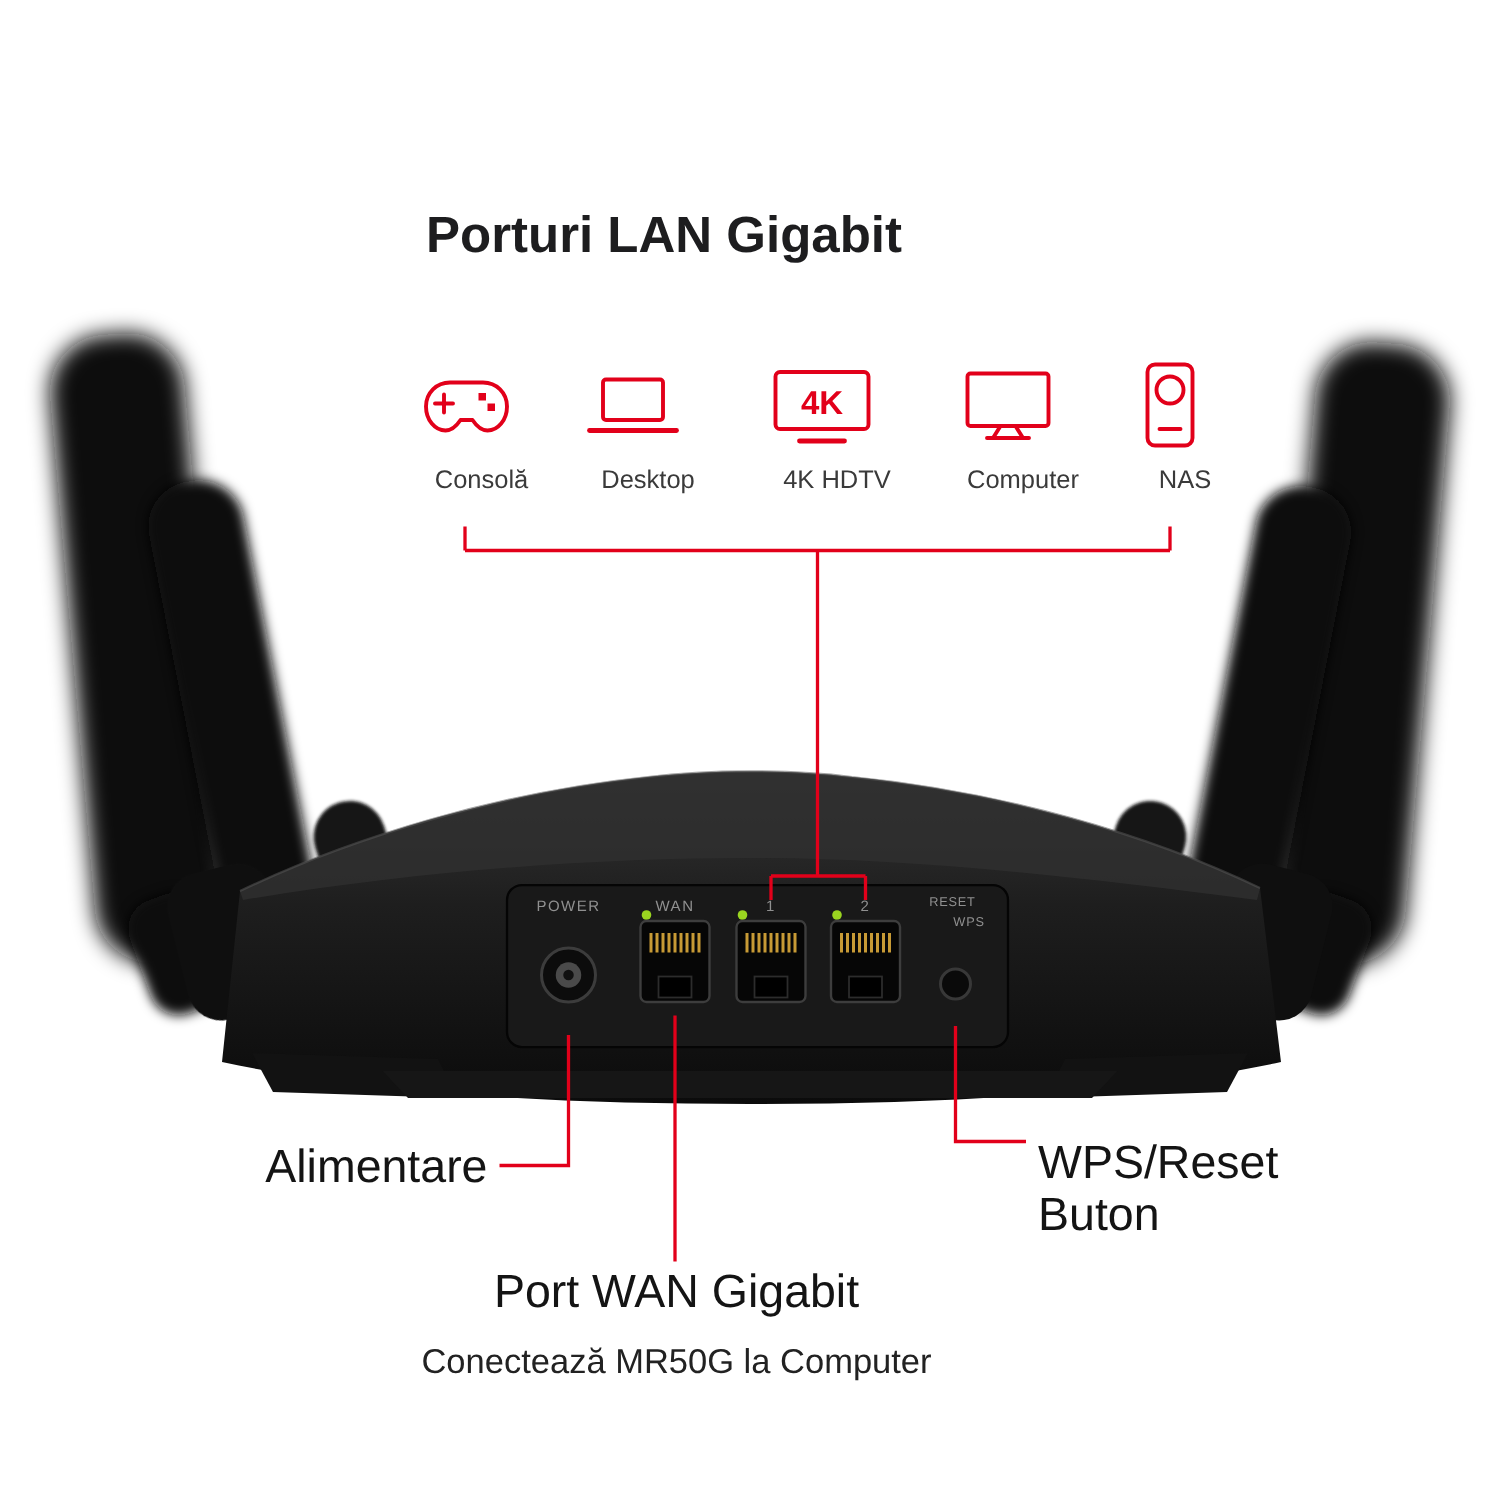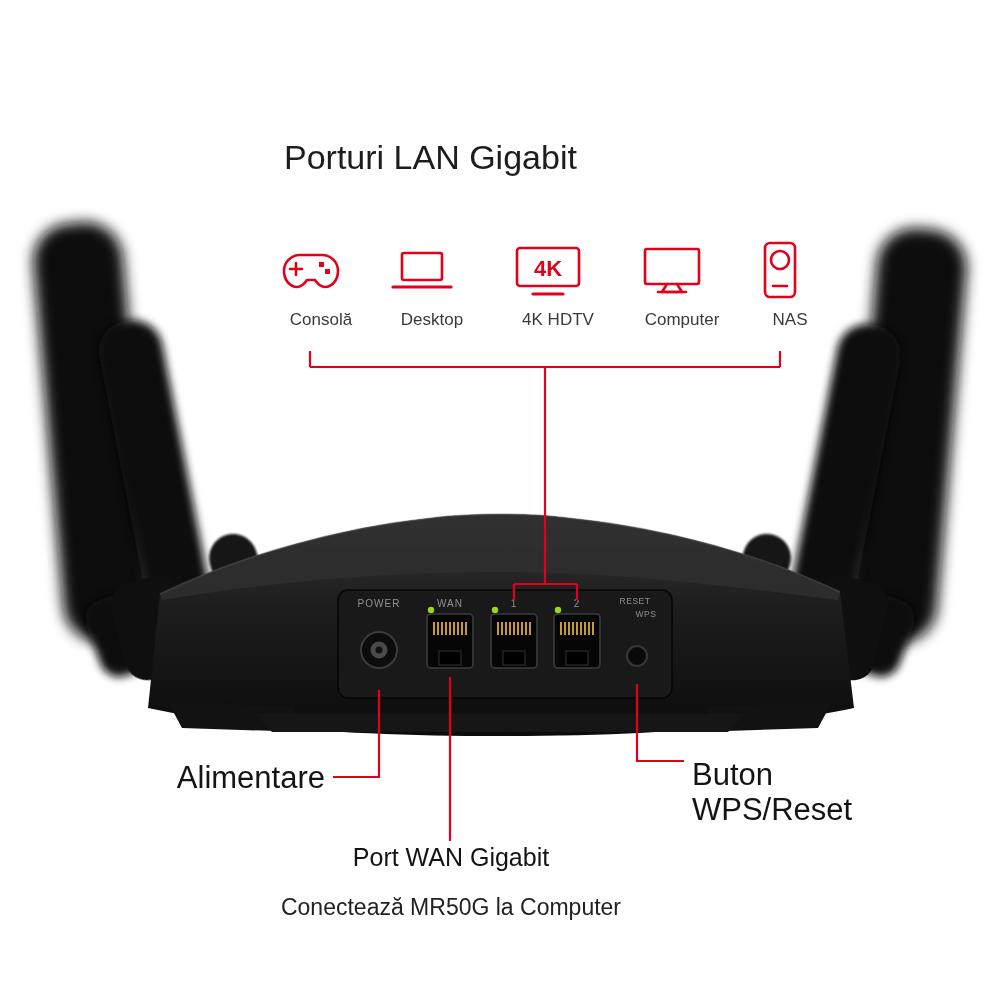--- a/index.html
+++ b/index.html
@@ -1,34 +1,34 @@
 <!DOCTYPE html>
 <html><head>
 <meta charset="utf-8">
 <style>
   html,body{margin:0;padding:0;background:#ffffff;}
   .canvas{position:relative;width:1000px;height:1000px;background:#fff;overflow:hidden;
           font-family:"Liberation Sans",sans-serif;color:#1c1c1e;}
   .abs{position:absolute;}
   .hdr{left:284px;top:138px;}
-  .title{font-size:34px;font-weight:normal;color:#1d1d1f;}
+  .title{font-size:34px;font-weight:bold;color:#1d1d1f;}
   .subtitle{margin-top:13px;font-size:22px;color:#2a2a2c;}
   .device{position:absolute;top:238px;width:120px;display:flex;flex-direction:column;align-items:center;}
   .device .art{height:66px;display:flex;align-items:center;justify-content:center;}
   .device .lbl{margin-top:6px;font-size:17px;color:#3a3a3a;margin-left:20px;}
   svg.full{position:absolute;left:0;top:0;width:1000px;height:1000px;pointer-events:none;}
   .icon-stroke{stroke:#e2001a;stroke-width:2.6;fill:none;stroke-linecap:round;stroke-linejoin:round;}
   .icon-fill{fill:#e2001a;}
   .icon-text{font-family:"Liberation Sans",sans-serif;font-weight:bold;font-size:22px;fill:#e2001a;text-anchor:middle;}
   .plabel{font-family:"Liberation Sans",sans-serif;font-size:10px;fill:#909090;letter-spacing:1px;text-anchor:middle;}
   .plabel-sm{font-size:8.5px;letter-spacing:0.5px;}
   .callout{position:absolute;font-weight:normal;color:#141414;}
   .co-power{right:675px;top:760px;font-size:31px;white-space:nowrap;}
   .co-reset{left:692px;top:757px;font-size:31px;line-height:35px;}
-  .co-wan{left:451px;top:843px;transform:translateX(-50%);font-size:25px;white-space:nowrap;text-align:center;}
+  .co-wan{left:451px;top:843px;transform:translateX(-50%);font-size:31px;white-space:nowrap;text-align:center;}
   .co-wan-sub{position:absolute;left:451px;top:894px;transform:translateX(-50%);
               font-size:23px;color:#222;white-space:nowrap;}
 </style>
 </head>
 <body>
 
 <div class="canvas">
 
   <div class="abs hdr">
     <div class="title">Porturi LAN Gigabit</div>
@@ -174,20 +174,20 @@
       <path d="M310,351 V367 M780,351 V367 M310,367 H780 M545,367 V584 M514,584 H577 M514,584 V600 M577,584 V600"></path>
       <path d="M379,690 V777 H333"></path>
       <path d="M450,677 V841"></path>
       <path d="M637,684 V761 H684"></path>
     </g>
   </svg>
 
   <div class="callout co-power">Alimentare</div>
 
   <div class="callout co-reset">
+    <div>WPS/Reset</div>
     <div>Buton</div>
-    <div>WPS/Reset</div>
   </div>
 
   <div class="callout co-wan">Port WAN Gigabit</div>
   <div class="co-wan-sub">Conectează MR50G la Computer</div>
 
 </div>
 
 </body></html>

